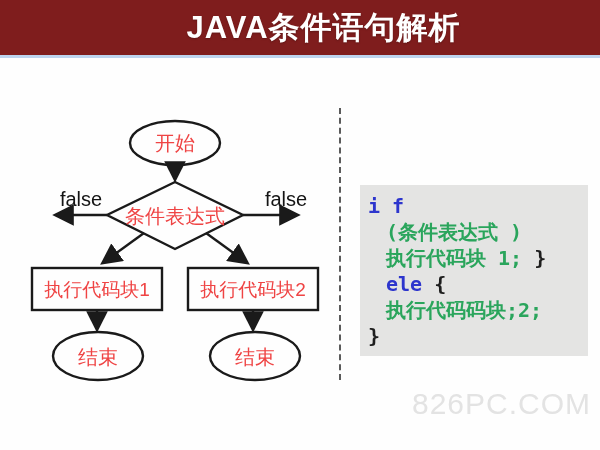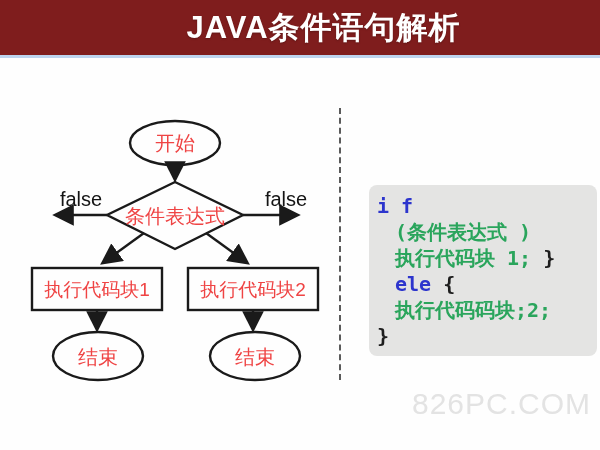--- a/index.html
+++ b/index.html
@@ -38,22 +38,22 @@
     position: absolute; left: 339px; top: 108px; height: 272px; width: 0;
     border-left: 2px dashed #5a5a5a;
   }
 
   
   .code-title {
     position: absolute; left: 360px; top: 128px; width: 225px;
     text-align: center; font-size: 30px; color: #141414; letter-spacing: 2px;
   }
   .code-box {
-    position: absolute; left: 369px; top: 185px; width: 228px; height: 171px;
-    background: #e4e4e3; border-radius: 8px;
+    position: absolute; left: 360px; top: 185px; width: 228px; height: 171px;
+    background: #e4e4e3; border-radius: 0;
     padding: 8px 6px 6px 8px;
     font-family: "DejaVu Sans Mono", monospace;
     font-weight: bold; font-size: 20px; line-height: 26px;
     white-space: pre; overflow: hidden;
   }
   .code-line { display: block; }
   .code-line.indent { padding-left: 18px; }
 
   
   .watermark {

